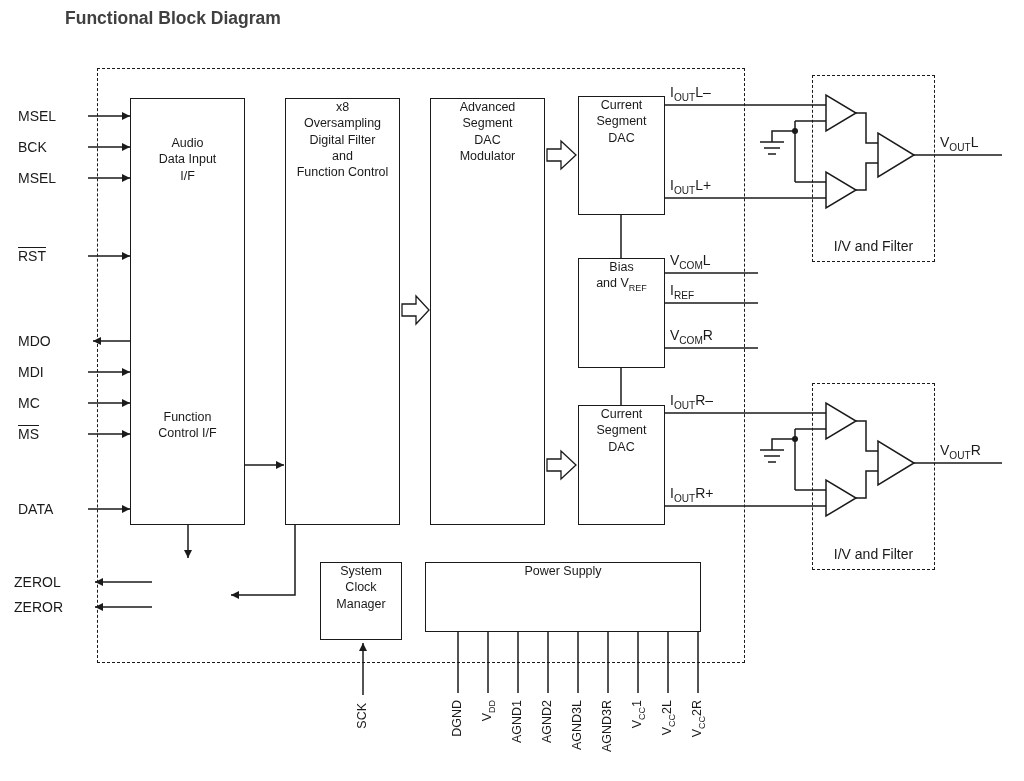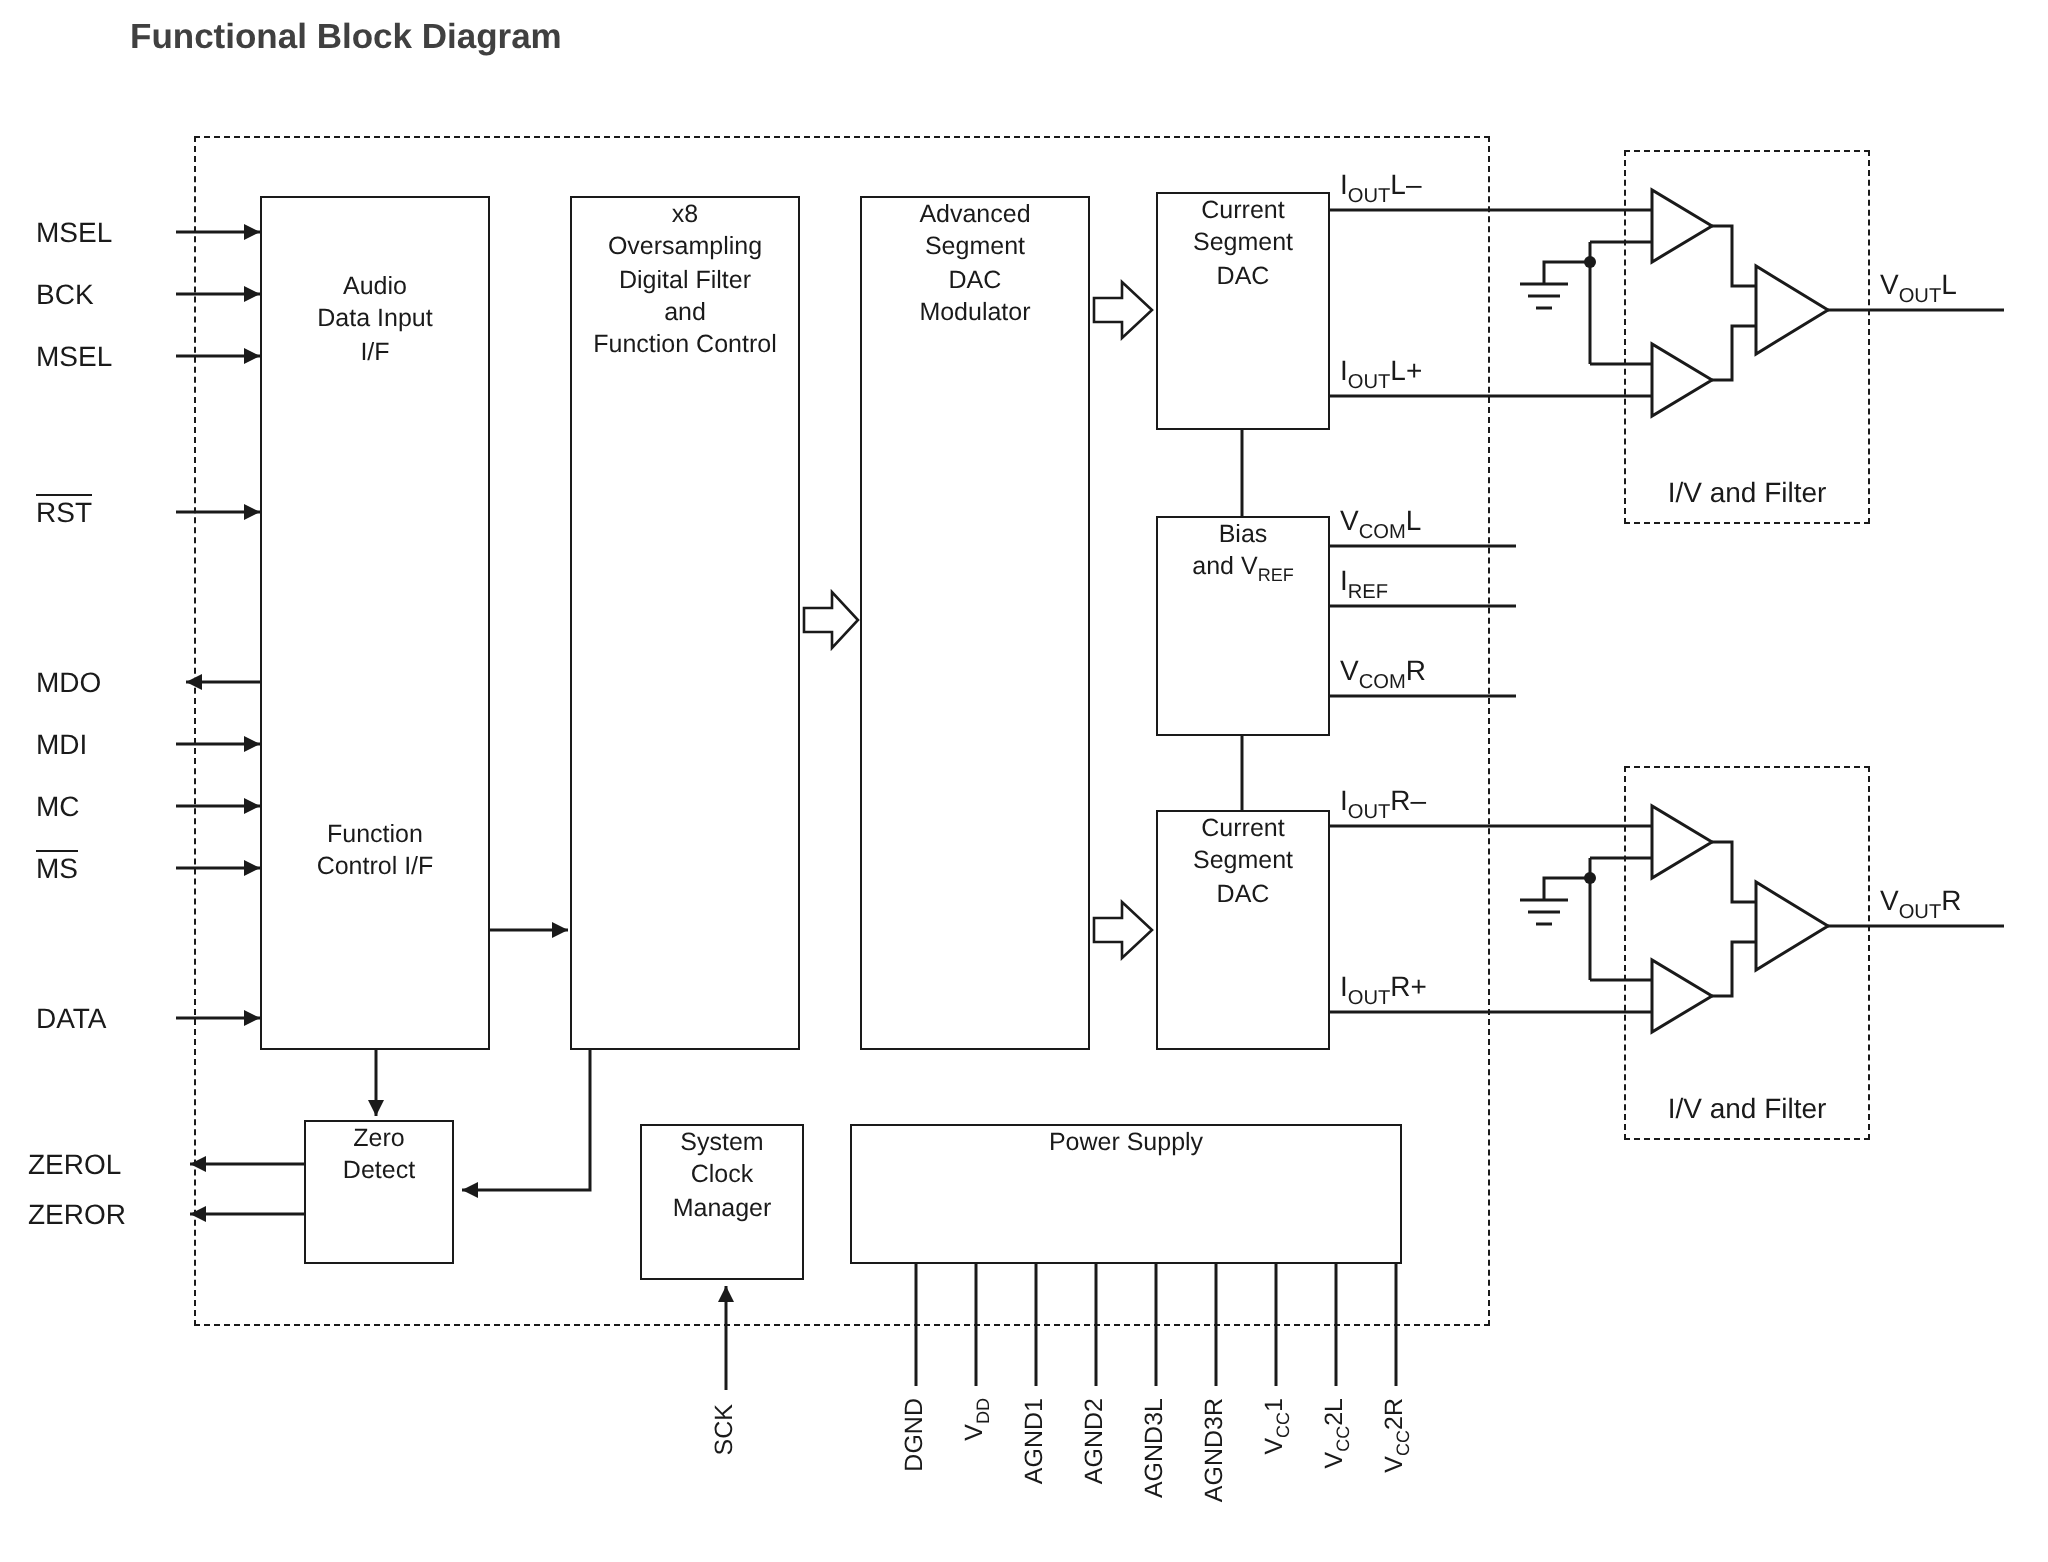--- a/index.html
+++ b/index.html
@@ -171,24 +171,20 @@
   <div class="block flexc" style="left:578px;top:258px;width:87px;height:110px">
     <span style="text-align:center"><span>Bias</span><br><span>and V</span><sub>REF</sub></span>
   </div>
 
   <div class="block flexc" style="left:578px;top:405px;width:87px;height:120px">
     <span>Current
 Segment
 DAC</span>
   </div>
 
-  <div class="block flexc" style="left:152px;top:560px;width:75px;height:72px">
-    <span>Zero
-Detect</span>
-  </div>
 
   <div class="block flexc" style="left:320px;top:562px;width:82px;height:78px">
     <span>System
 Clock
 Manager</span>
   </div>
 
   <div class="block flexc" style="left:425px;top:562px;width:276px;height:70px">
     <span>Power Supply</span>
   </div>

